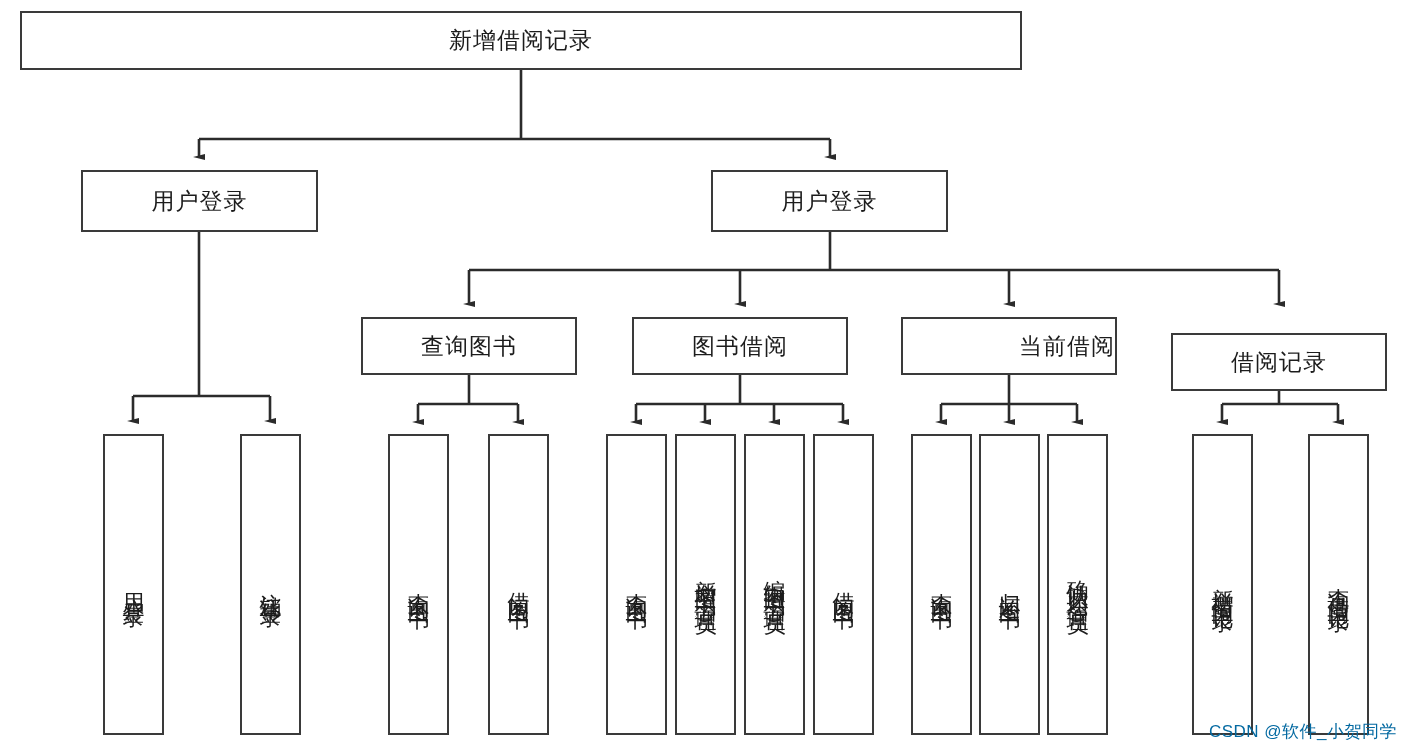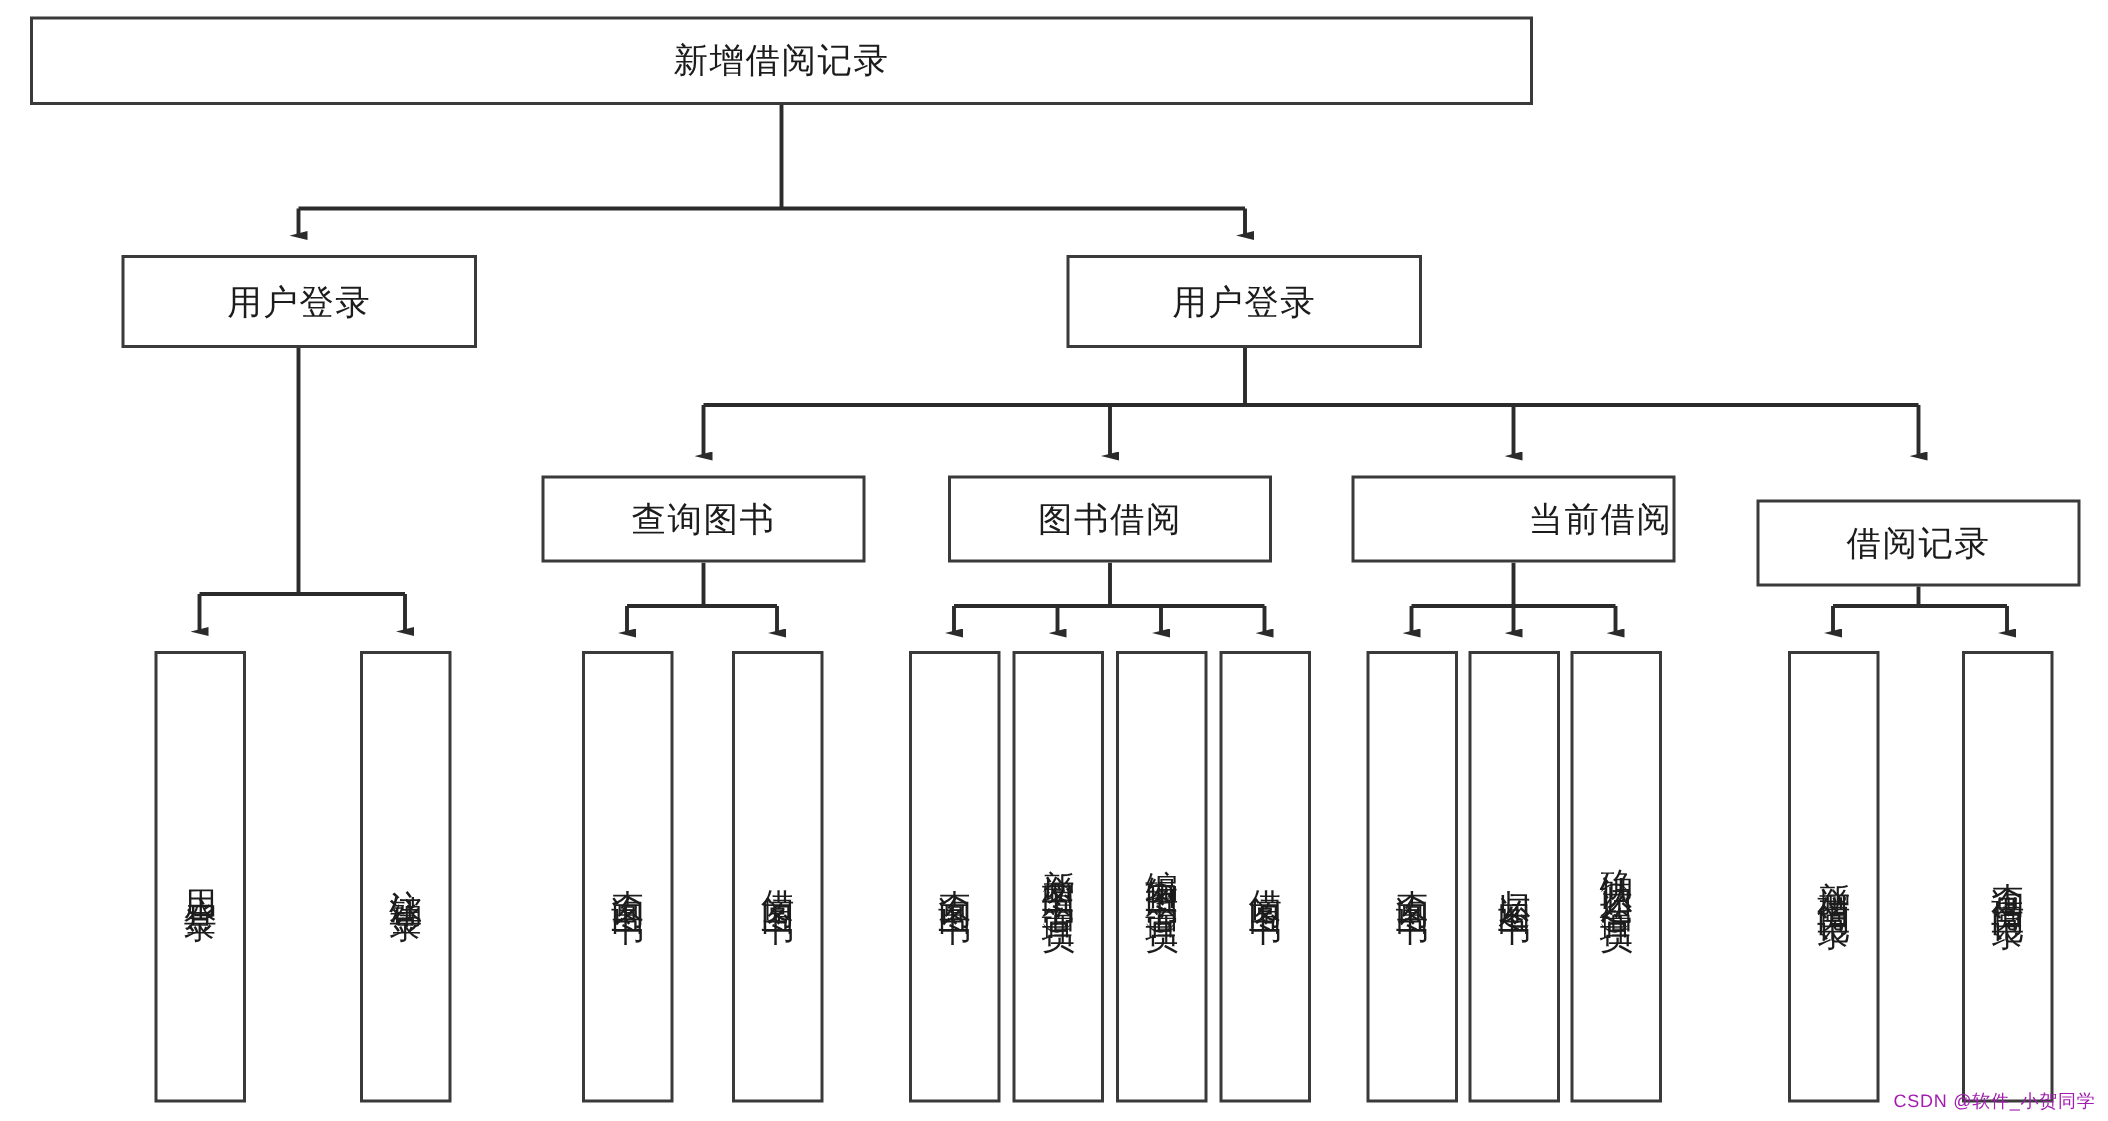--- a/index.html
+++ b/index.html
@@ -52,22 +52,22 @@
   .node-box.vert .vlabel {
     writing-mode: vertical-rl;
     text-orientation: upright;
     display: block;
     text-align: center;
   }
   .watermark {
     position: absolute;
     right: 8px;
     bottom: 4px;
-    font-size: 12px;
-    color: #a21caf;
+    font-size: 17px;
+    color: #0369a1;
     letter-spacing: 0.5px;
     white-space: nowrap;
     pointer-events: none;
   }
 </style>
 </head>
 <body>
 
 <div id="diagram-root">
 

